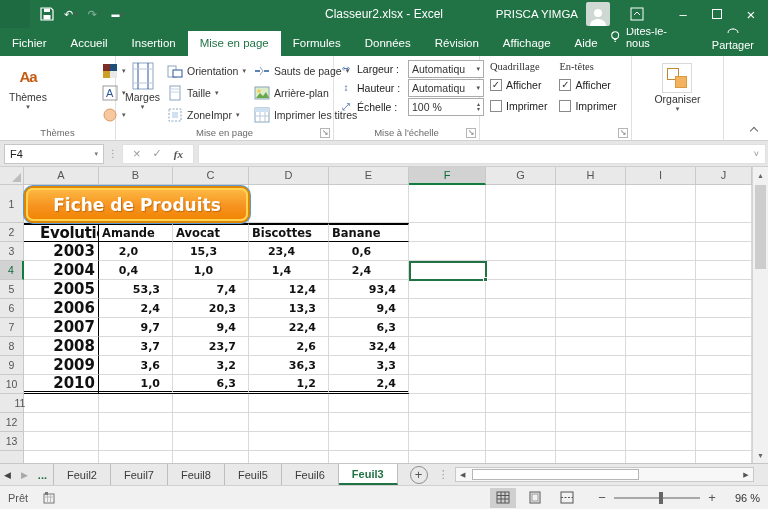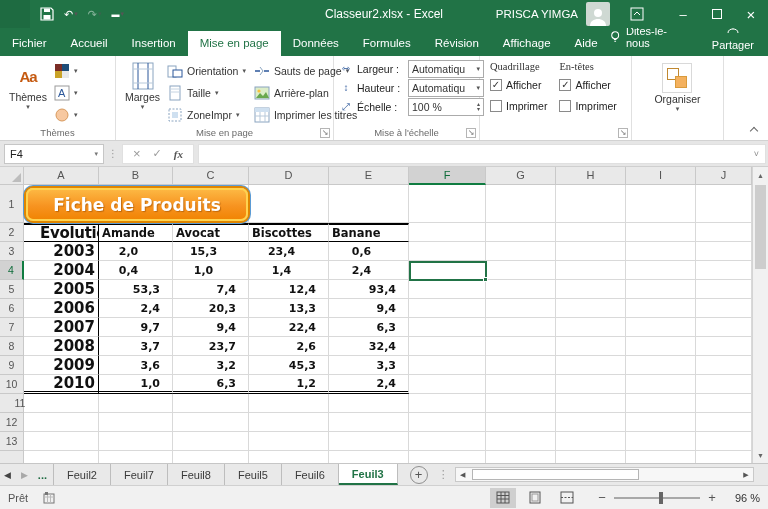--- a/index.html
+++ b/index.html
@@ -172,22 +172,22 @@
       </div>
     <div class="winbtn" style="font-size:15px;">×</div>
   </div>
 </div>
 
 <div class="tabrow">
   <div class="rtab">Fichier</div>
   <div class="rtab">Accueil</div>
   <div class="rtab">Insertion</div>
   <div class="rtab active">Mise en page</div>
+  <div class="rtab">Formules</div>
   <div class="rtab">Données</div>
-  <div class="rtab">Formules</div>
   <div class="rtab">Révision</div>
   <div class="rtab">Affichage</div>
   <div class="rtab">Aide</div>
   <div class="tab-right">
     <div class="tellme">
       <svg width="12" height="14" viewBox="0 0 12 14">
           <circle cx="6" cy="5" r="4" fill="none" stroke="#fff" stroke-width="1.2"></circle>
           <path d="M4.5 10h3M5 12h2" stroke="#fff" stroke-width="1.2"></path>
         </svg>
       <span>Dites-le-nous</span>
@@ -197,21 +197,21 @@
           <circle cx="6" cy="3.5" r="2.5" fill="none" stroke="#fff"></circle>
           <path d="M1 11c0-3 2.5-4 5-4s5 1 5 4" fill="none" stroke="#fff"></path>
         </svg>
       <span>Partager</span>
     </div>
   </div>
 </div>
 
 <div class="ribbon">
 
-  <div class="rgroup" style="width:116px;">
+  <div class="rgroup" style="width:116px;gap:48px;">
     <div class="bigbtn">
       <div class="bicon">
           <span class="themes-aa">Aa</span>
         </div>
       <span>Thèmes</span>
       <span class="dd">▾</span>
     </div>
     <div class="smallcol">
       <div class="sbtn">
         <svg class="icon16" width="16" height="16" viewBox="0 0 16 16">
@@ -515,21 +515,21 @@
         <div class="cell" style="width: 70px;"></div>
         <div class="cell" style="width: 70px;"></div>
         <div class="cell" style="width: 70px;"></div>
         <div class="cell" style="width: 56px;"></div>
       </div>
       <div class="grow" style="height: 19px;">
         <div class="rhead" style="width: 24px;">9</div>
         <div class="cell year a-right" style="width: 75px;">2009</div>
         <div class="cell v-right" style="width: 74px;">3,6</div>
         <div class="cell v-right" style="width: 76px;">3,2</div>
-        <div class="cell v-right" style="width: 80px;">45,3</div>
+        <div class="cell v-right" style="width: 80px;">36,3</div>
         <div class="cell v-right" style="width: 80px;">3,3</div>
         <div class="cell" style="width: 77px;"></div>
         <div class="cell" style="width: 70px;"></div>
         <div class="cell" style="width: 70px;"></div>
         <div class="cell" style="width: 70px;"></div>
         <div class="cell" style="width: 56px;"></div>
       </div>
       <div class="grow" style="height: 19px;">
         <div class="rhead" style="width: 24px;">10</div>
         <div class="cell year a-right b-dbl" style="width: 75px;">2010</div>

